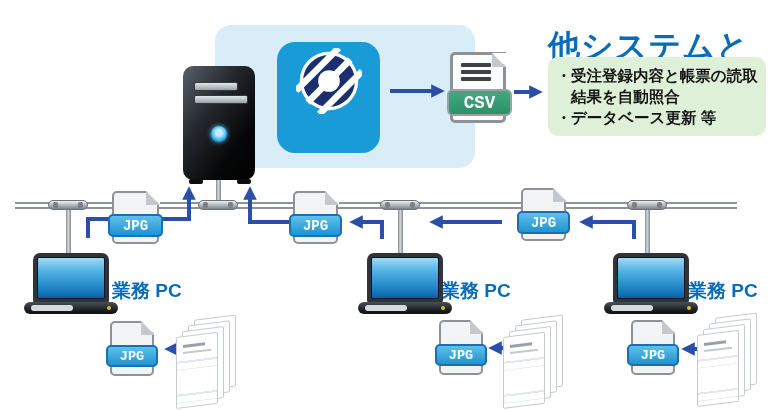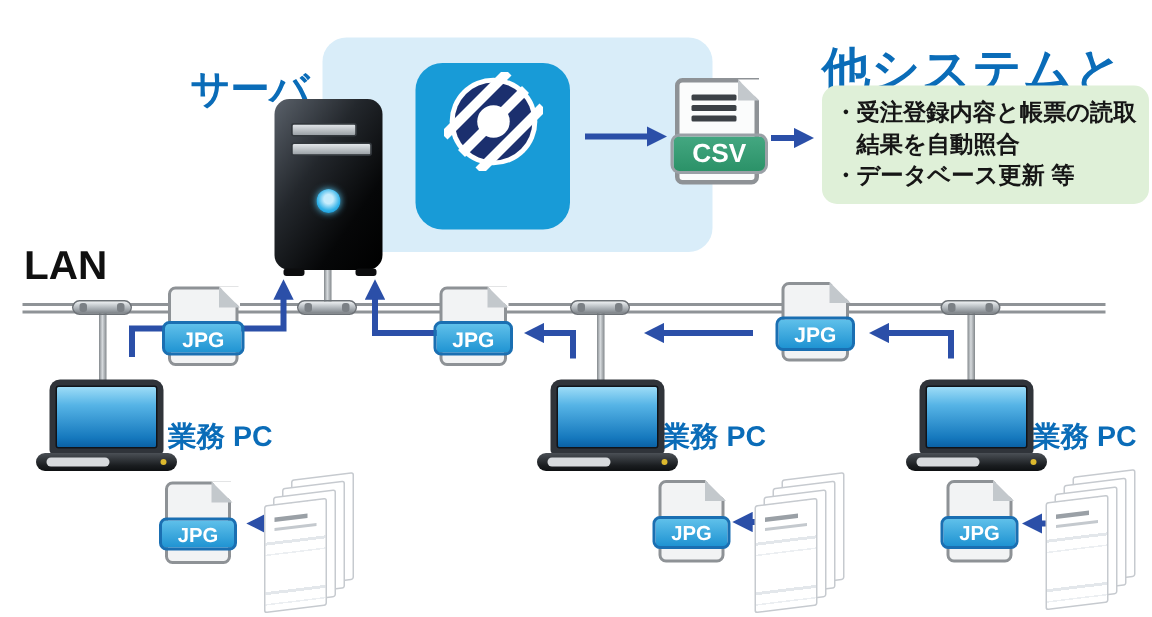--- a/index.html
+++ b/index.html
@@ -42,21 +42,21 @@
   
   .lt-screen{width:76px;height:50px;background:#30343a;border-radius:7px 7px 3px 3px;
     padding:4px;box-sizing:border-box;z-index:4;}
   .lt-glass{width:100%;height:100%;border-radius:2px;border:1px solid #10141a;box-sizing:border-box;
     background:linear-gradient(180deg,#9ddcf7 0%,#56b4e6 30%,#1578bd 85%,#0b61a4 100%);}
   .lt-base{width:94px;height:12px;border-radius:6px;z-index:4;
     background:linear-gradient(180deg,#4b5056,#1a1d20 70%,#0e1012);}
   .lt-slot{position:absolute;left:7px;top:3px;width:42px;height:5.5px;background:#d7dadd;border-radius:3px;}
   .lt-dot{position:absolute;right:7px;top:4px;width:4px;height:4px;background:#ddb92e;border-radius:50%;}
   
-  .doc{background:#f2f3f4;border:2.5px solid #8e9296;border-radius:5px 0 5px 5px;box-sizing:border-box;z-index:5;}
+  .doc{background:#f2f3f4;border:2.5px solid #8e9296;border-radius:5px 0 5px 5px;box-sizing:border-box;z-index:5;font-family:Liberation Mono, monospace;}
   .doc .cut{position:absolute;top:-2.5px;right:-2.5px;width:0;height:0;border-style:solid;
     border-width:0 14px 14px 0;border-color:#fff #fff transparent transparent;}
   .doc .fold{position:absolute;top:-2.5px;right:-2.5px;width:0;height:0;border-style:solid;
     border-width:0 14px 14px 0;border-color:transparent transparent #c3c8cc transparent;}
   .badge{position:absolute;display:flex;align-items:center;justify-content:center;color:#fff;
     font-weight:800;border-radius:5px;box-sizing:border-box;z-index:6;}
   .badge-jpg{left:-6px;background:linear-gradient(180deg,#5fc0ea,#1f93d2);border:2px solid #1a6fb2;}
   .badge-csv{background:linear-gradient(180deg,#44a781,#2b9268);border:2.5px solid #9aa0a6;border-radius:6px;}
   .doc-line{position:absolute;height:3.5px;background:#3c4146;border-radius:1px;}
   
@@ -103,21 +103,20 @@
       <path d="M502,222 H436" marker-end="url(#ah)"></path>
       <path d="M634,239 V222 H586" marker-end="url(#ah)"></path>
       <path d="M390,91 H438" marker-end="url(#ah)"></path>
       <path d="M514,92 H536" marker-end="url(#ah)"></path>
       <path d="M181,349 H171" marker-end="url(#ah)"></path>
       <path d="M505,348 H495" marker-end="url(#ah)"></path>
       <path d="M698,349 H688" marker-end="url(#ah)"></path>
     </g>
   </svg>
 
-  <div class="abs blue-label server-label">サーバ</div>
   <div class="abs tower">
     <div class="vent" style="left:11px;top:16px;width:44px;"></div>
     <div class="vent" style="left:11px;top:29px;width:54px;"></div>
     <div class="tower-btn"></div>
   </div>
   <div class="abs foot" style="left:189px;top:179px;"></div>
   <div class="abs foot" style="left:237px;top:179px;"></div>
 
   <div class="abs app-icon">
     <svg width="66" height="66" viewBox="-35 -35 70 70" style="display:block;margin:6px auto 0;">
@@ -146,21 +145,20 @@
     <div class="bullet-row">
       <span class="mk">・</span>
       <span class="tx">受注登録内容と帳票の読取結果を自動照合</span>
     </div>
     <div class="bullet-row">
       <span class="mk">・</span>
       <span class="tx">データベース更新 等</span>
     </div>
   </div>
 
-  <div class="abs lan-label">LAN</div>
 
   <div class="abs lt-screen" style="left:33px;top:253px;">
       <div class="lt-glass"></div>
     </div>
   <div class="abs lt-base" style="left:24px;top:302px;">
       <div class="lt-slot"></div>
       <div class="lt-dot"></div>
     </div>
   <div class="abs blue-label ws-label" style="left:112px;top:278px;">業務 PC</div>
 

